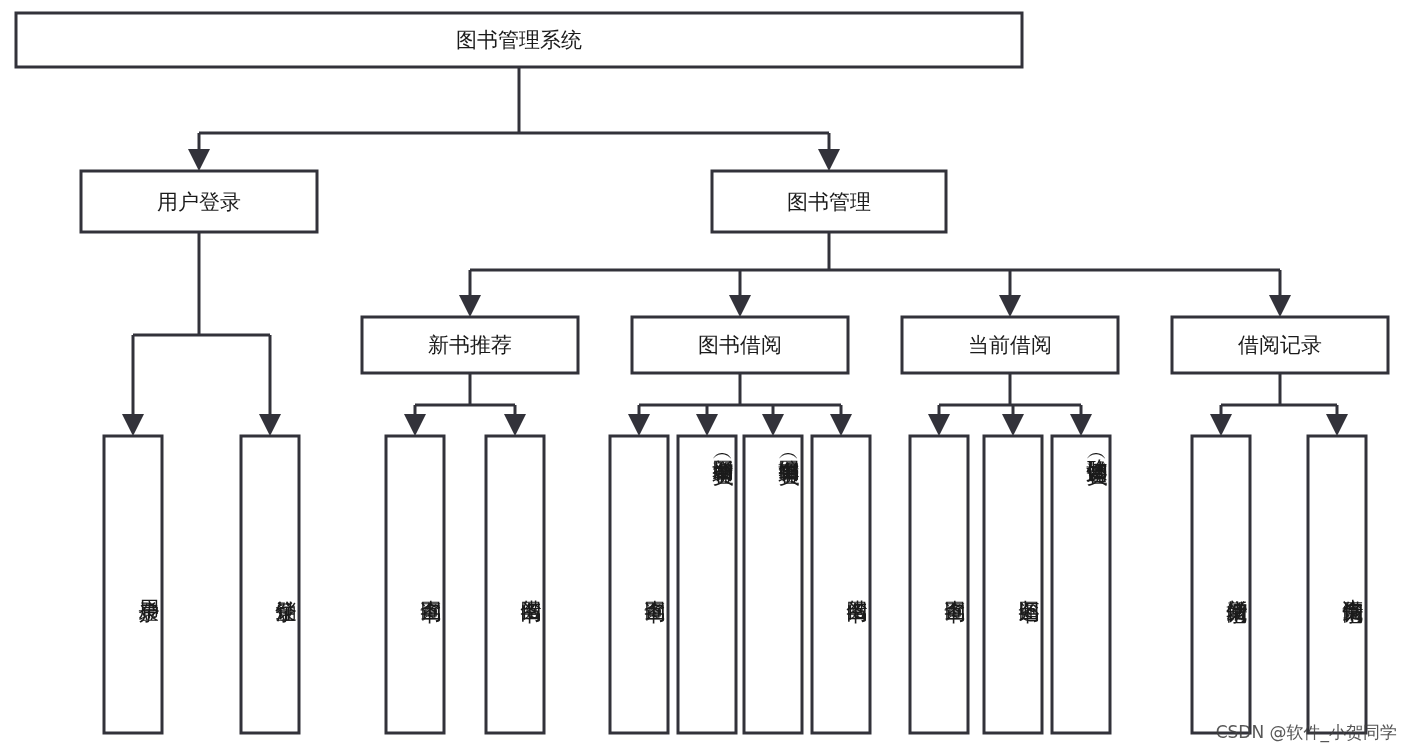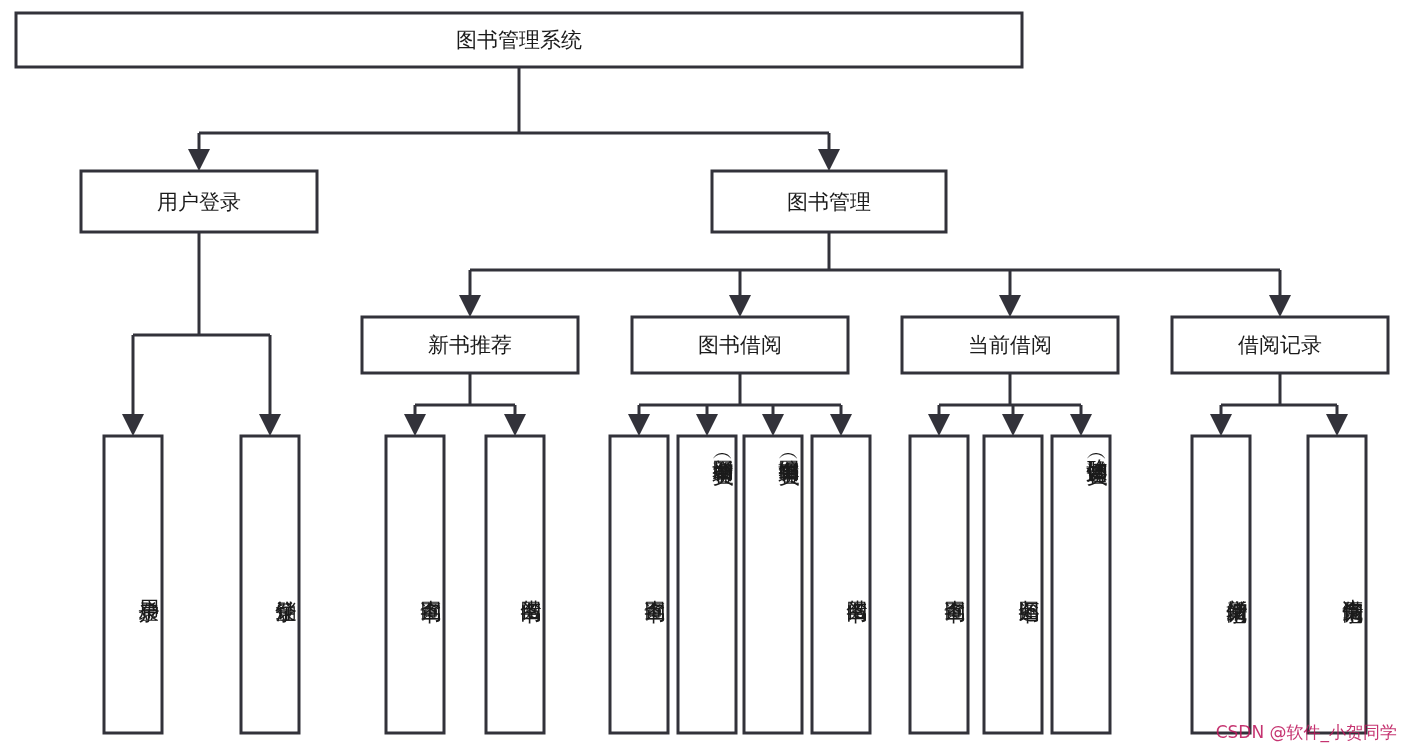--- a/index.html
+++ b/index.html
@@ -61,21 +61,21 @@
     white-space: nowrap;
     pointer-events: none;
     text-align: start;
   }
   .watermark {
     position: absolute;
     right: 8px;
     bottom: 3px;
     font-family: "DejaVu Sans", "Liberation Sans", sans-serif;
     font-size: 17px;
-    color: #be185d;
+    color: #404040;
     white-space: nowrap;
     opacity: 0.88;
   }
 </style>
 </head>
 <body>
 
 <div id="diagram-root">
 
   <svg class="canvas" viewBox="0 0 1405 747">

